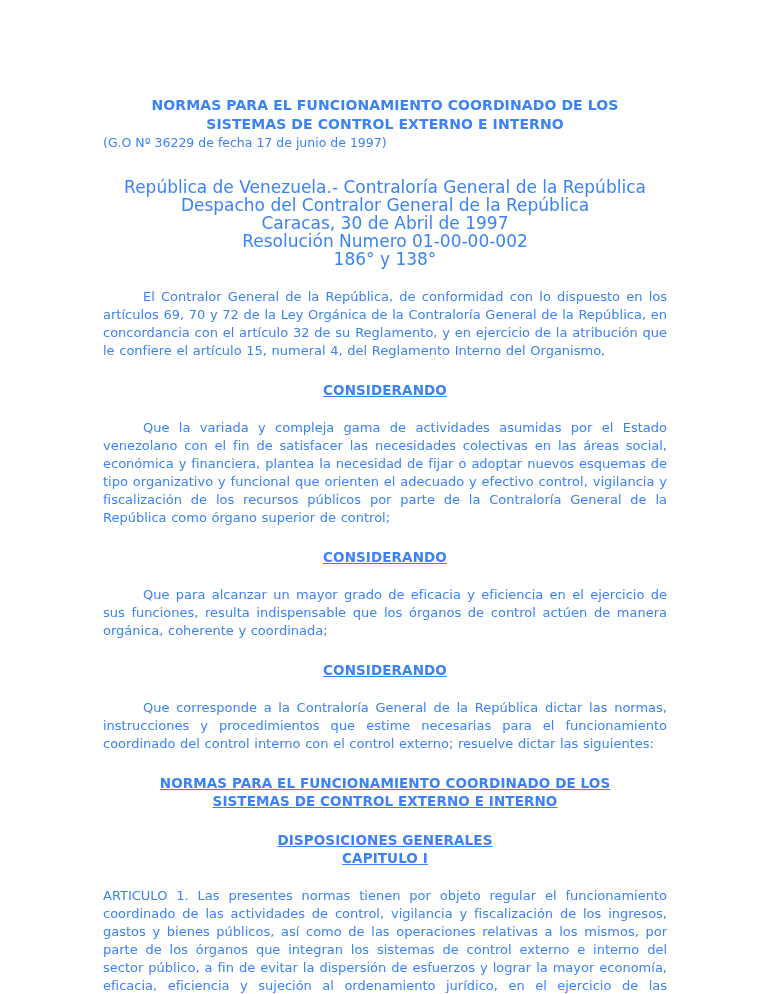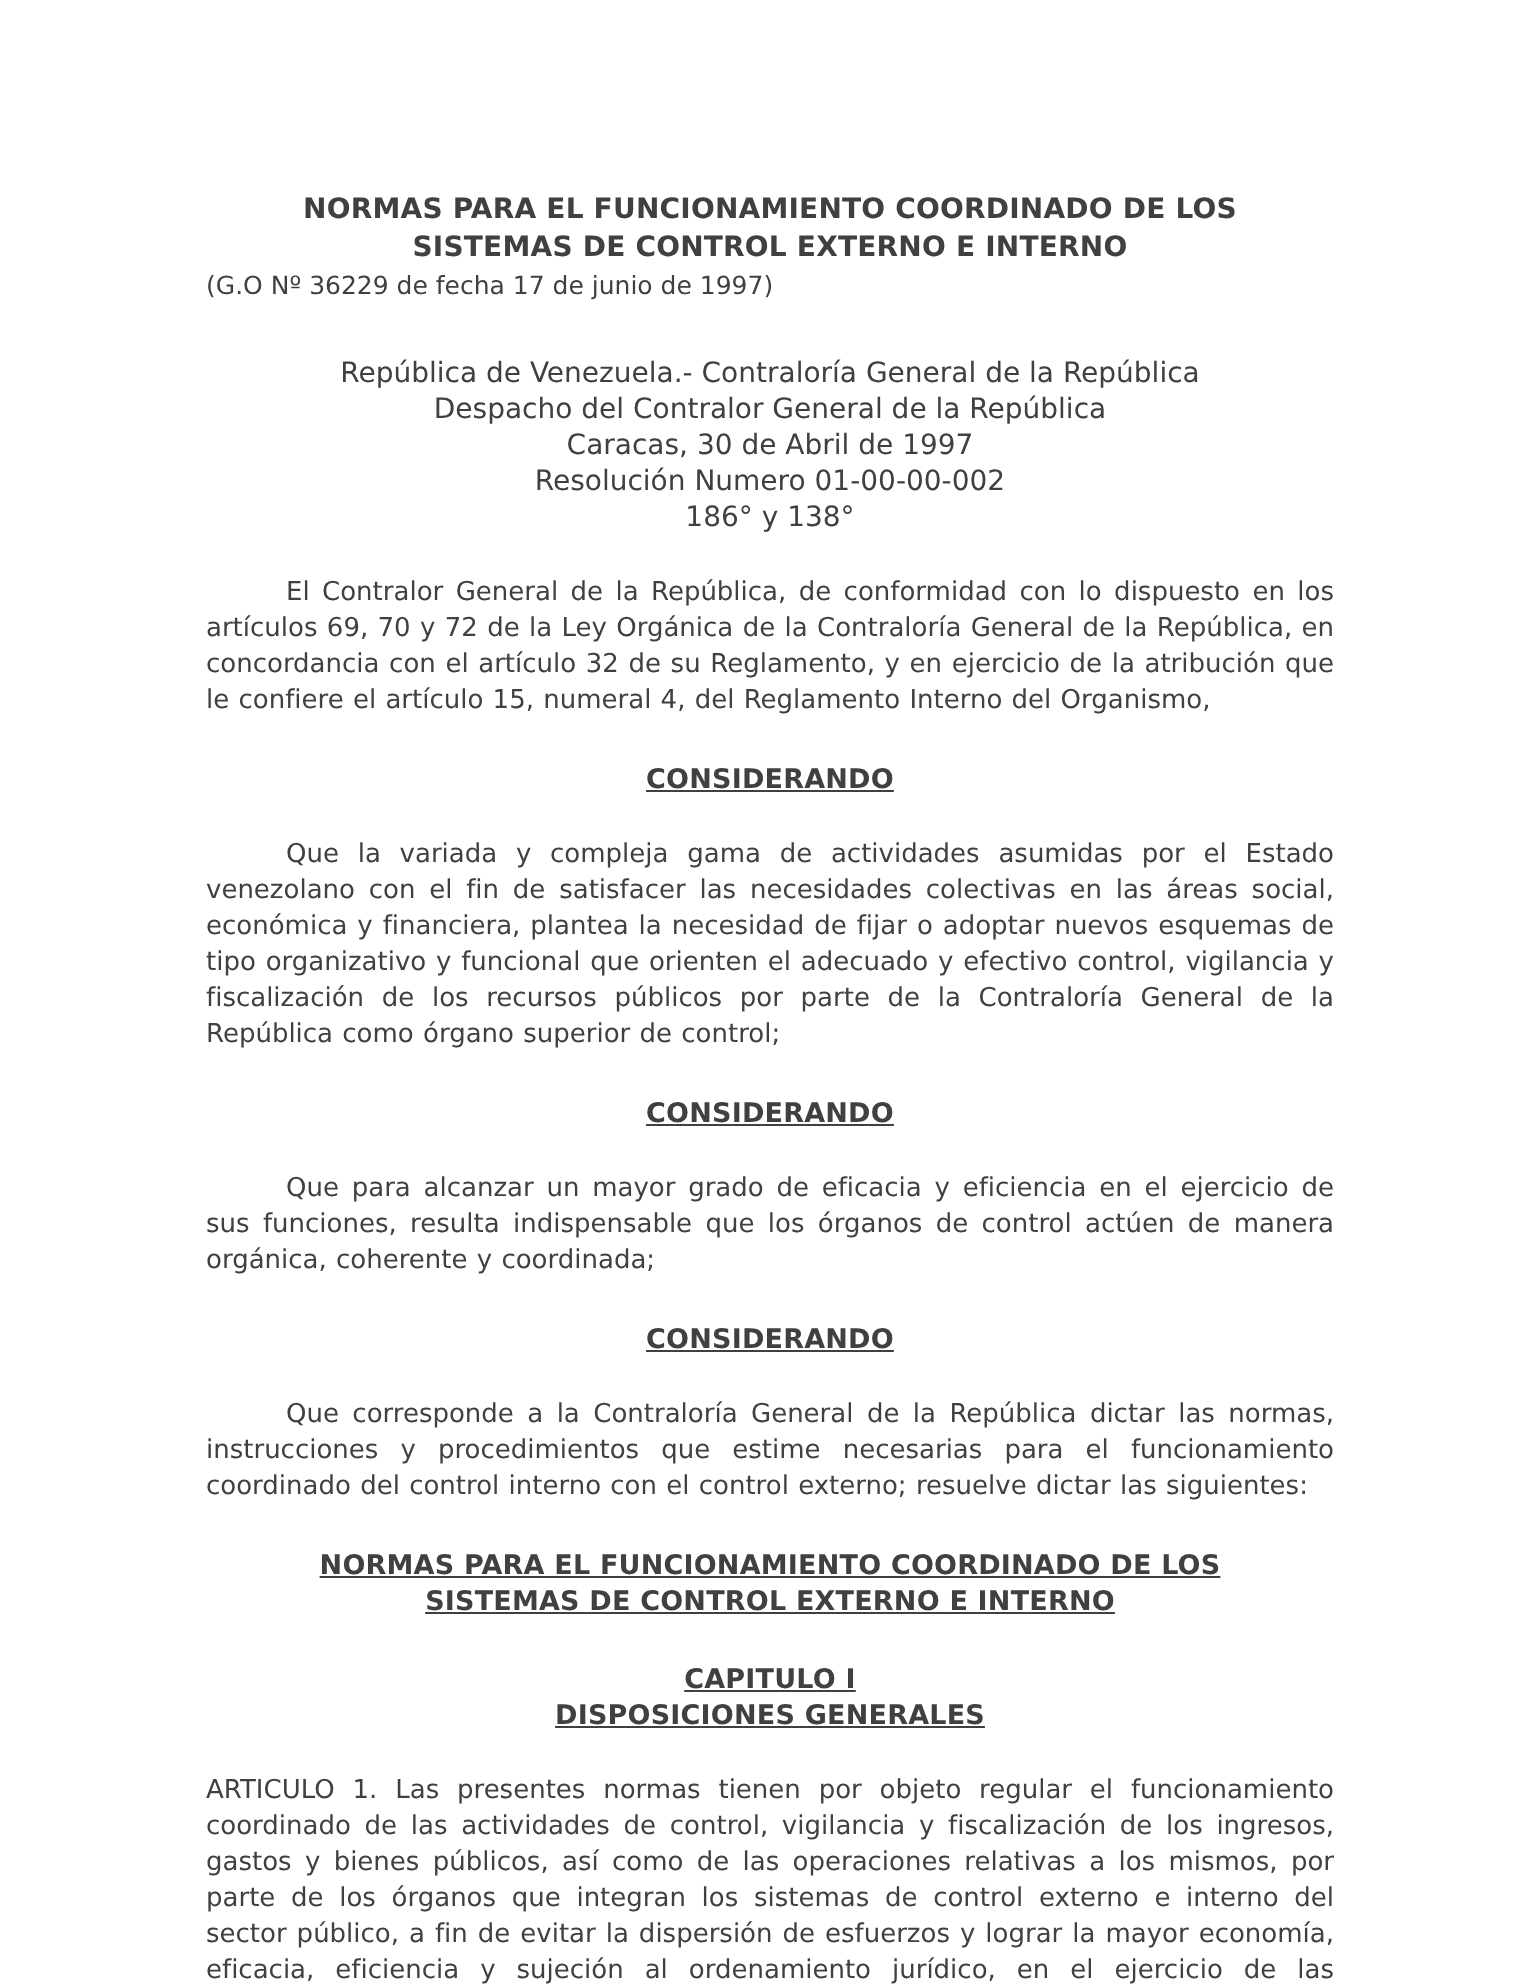--- a/index.html
+++ b/index.html
@@ -9,41 +9,41 @@
   }
   .page {
     position: relative;
     width: 768px;
     height: 994px;
     margin: 0 auto;
     background: #ffffff;
     box-sizing: border-box;
     padding: 96px 101px 0 103px;
     font-family: "DejaVu Sans", "Liberation Sans", sans-serif;
-    color: #404040;
+    color: #3b82f6;
     overflow: hidden;
   }
   .doc-title {
     margin: 0;
     font-size: 14px;
     font-weight: bold;
     line-height: 19px;
     text-align: center;
     letter-spacing: 0.1px;
   }
   .doc-title span { display: block; }
   .gazette {
     margin: 0;
     font-size: 12.5px;
     line-height: 18px;
     text-align: left;
   }
   .letterhead {
     margin: 26px 0 0;
-    font-size: 14px;
+    font-size: 17px;
     line-height: 18px;
     text-align: center;
   }
   .letterhead div { display: block; }
   .para {
     margin: 20px 0 0;
     font-size: 13px;
     line-height: 18px;
     text-align: justify;
     text-align-last: left;
@@ -92,22 +92,22 @@
 
   <h2 class="subhead">CONSIDERANDO</h2>
   <p class="para indented">Que corresponde a la Contraloría General de la República dictar las normas, instrucciones y procedimientos que estime necesarias para el funcionamiento coordinado del control interno con el control externo; resuelve dictar las siguientes:</p>
 
   <h2 class="subhead">
     <span>NORMAS PARA EL FUNCIONAMIENTO COORDINADO DE LOS</span>
     <span>SISTEMAS DE CONTROL EXTERNO E INTERNO</span>
   </h2>
 
   <h2 class="subhead">
+    <span>DISPOSICIONES GENERALES</span>
     <span>CAPITULO I</span>
-    <span>DISPOSICIONES GENERALES</span>
   </h2>
 
   <p class="para">
     <strong class="article-label">ARTICULO 1.</strong>
     <span>Las presentes normas tienen por objeto regular el funcionamiento coordinado de las actividades de control, vigilancia y fiscalización de los ingresos, gastos y bienes públicos, así como de las operaciones relativas a los mismos, por parte de los órganos que integran los sistemas de control externo e interno del sector público, a fin de evitar la dispersión de esfuerzos y lograr la mayor economía, eficacia, eficiencia y sujeción al ordenamiento jurídico, en el ejercicio de las funciones de control.</span>
   </p>
 
 </div>
 
 </body></html>

